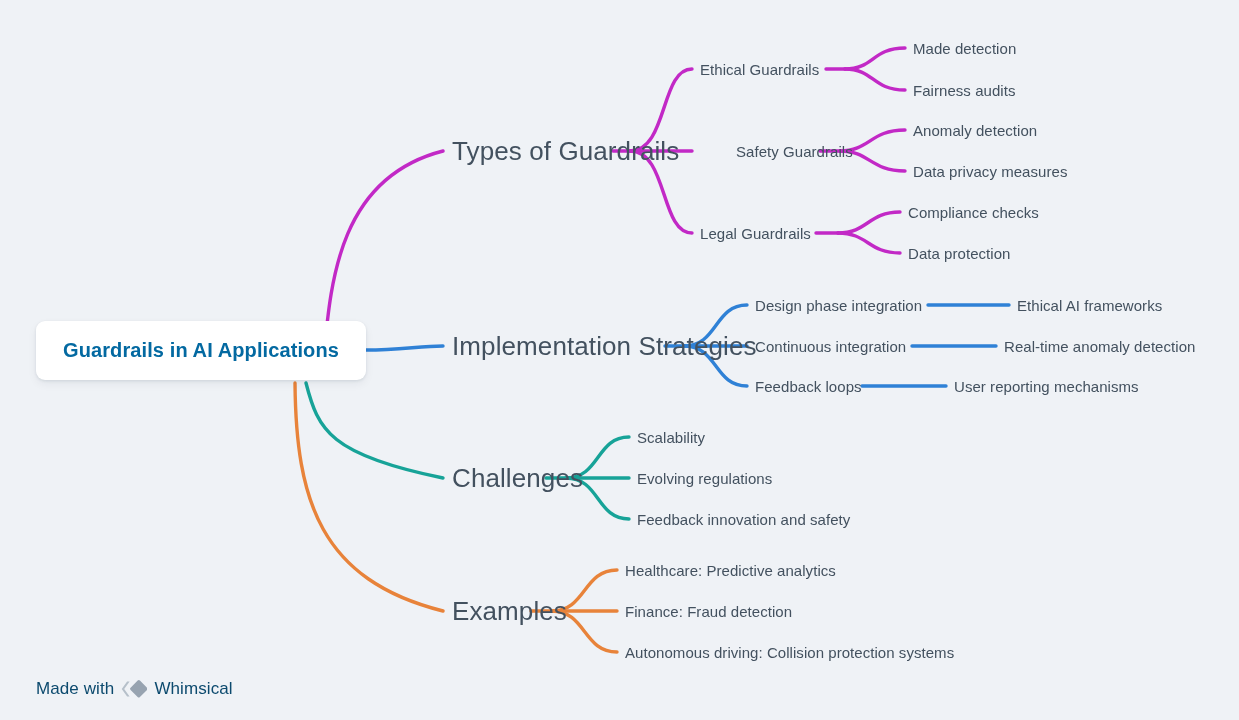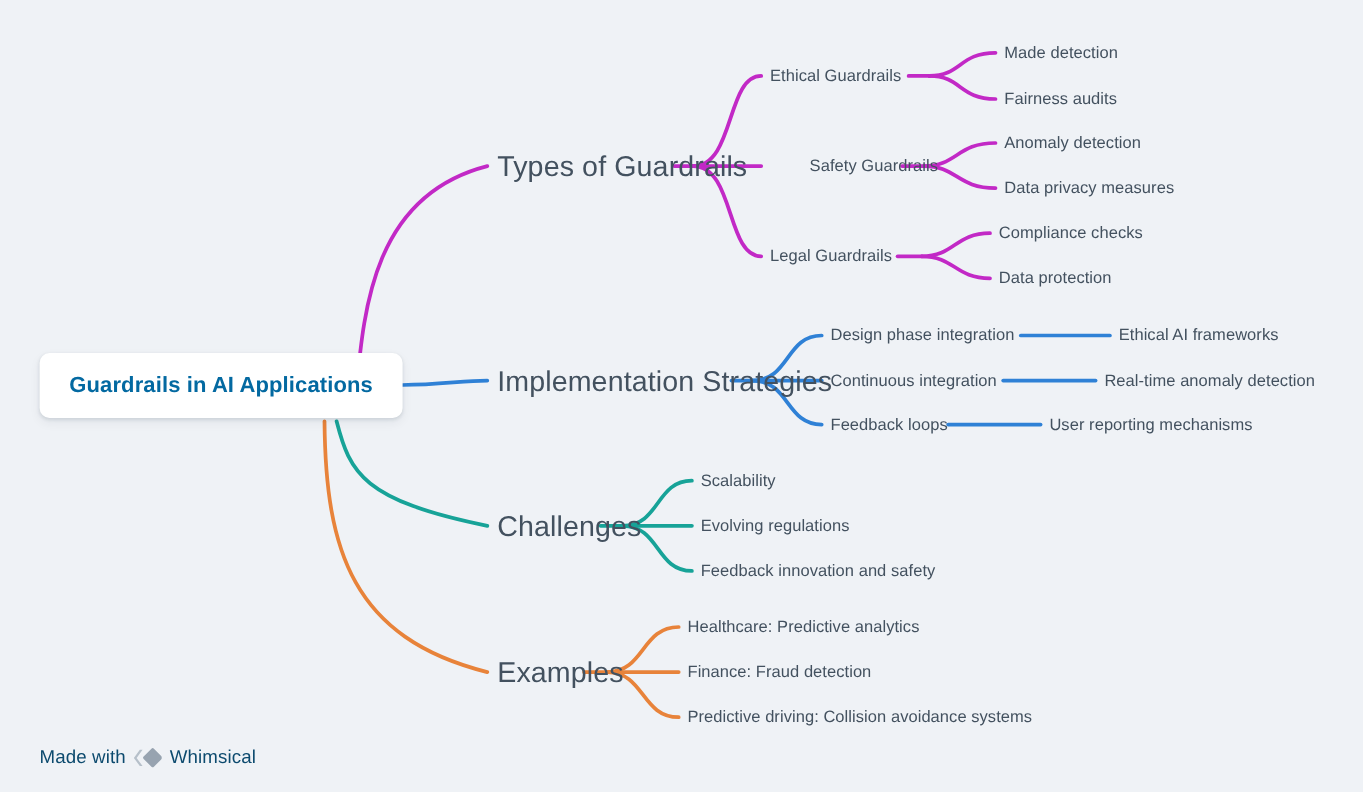--- a/index.html
+++ b/index.html
@@ -159,21 +159,21 @@
   <div class="node-label lvl3" style="left:1017px; top:305px;">Ethical AI frameworks</div>
   <div class="node-label lvl3" style="left:1004px; top:346px;">Real-time anomaly detection</div>
   <div class="node-label lvl3" style="left:954px;  top:386px;">User reporting mechanisms</div>
 
   <div class="node-label lvl2" style="left:637px; top:437px;">Scalability</div>
   <div class="node-label lvl2" style="left:637px; top:478px;">Evolving regulations</div>
   <div class="node-label lvl2" style="left:637px; top:519px;">Feedback innovation and safety</div>
 
   <div class="node-label lvl2" style="left:625px; top:570px;">Healthcare: Predictive analytics</div>
   <div class="node-label lvl2" style="left:625px; top:611px;">Finance: Fraud detection</div>
-  <div class="node-label lvl2" style="left:625px; top:652px;">Predictive driving: Collision avoidance systems</div>
+  <div class="node-label lvl2" style="left:625px; top:652px;">Autonomous driving: Collision protection systems</div>
 
   <div class="footer">
     <span class="footer-text">Made with</span>
     <svg class="wlogo" width="26" height="22" viewBox="0 0 26 22">
       <path d="M8.6 3.6 L3.2 11 L8.6 18.4 L6.1 18.4 L0.7 11 L6.1 3.6 Z" fill="#b6c0ca"></path>
       <rect x="11.2" y="4.2" width="13.2" height="13.2" rx="1.6" transform="rotate(45 17.8 10.8)" fill="#97a3b0"></rect>
     </svg>
     <span class="footer-text">Whimsical</span>
   </div>
 

